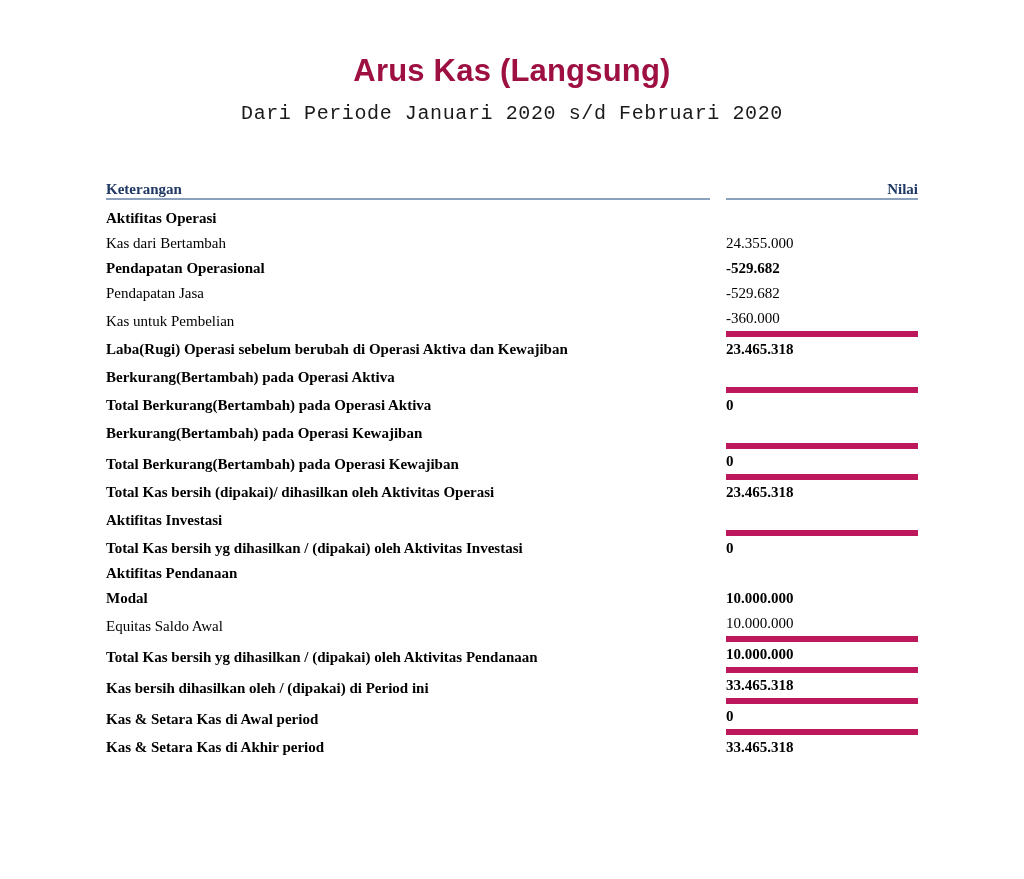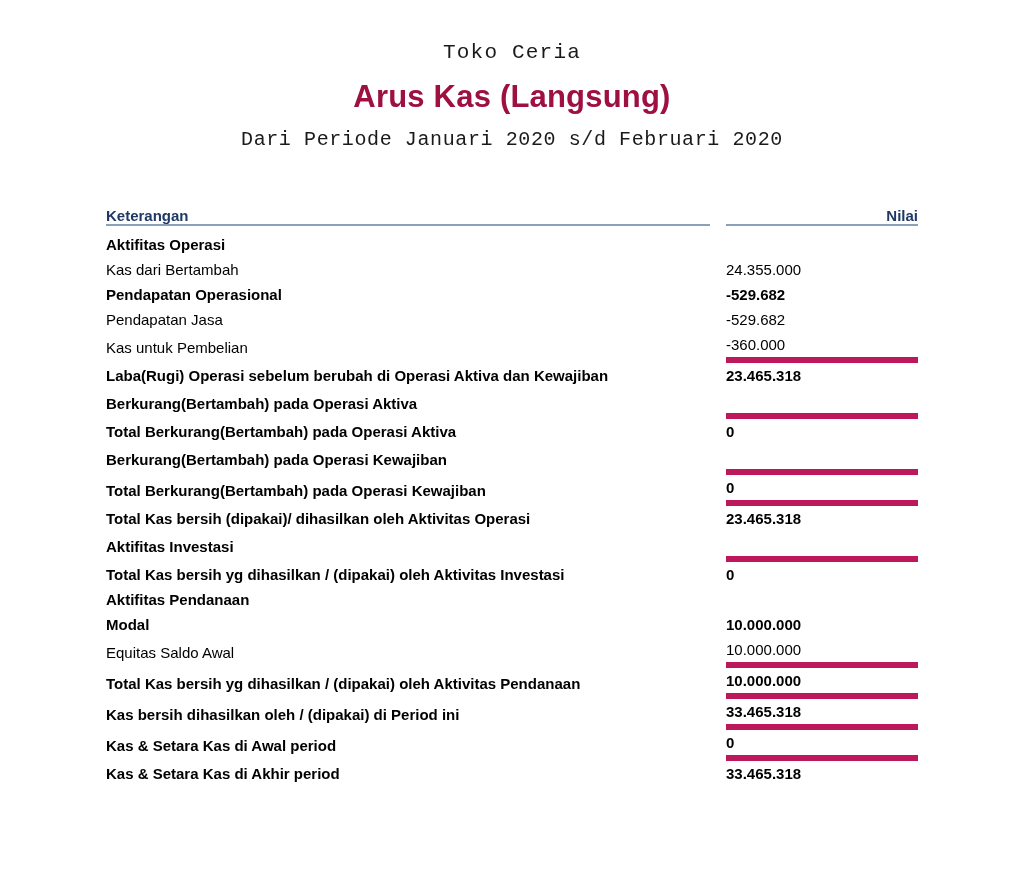--- a/index.html
+++ b/index.html
@@ -53,20 +53,21 @@
     line-height: 1.3;
     margin-top: 9px;
   }
 
   
   .statement {
     margin: 49px auto 0 auto;
     width: 812px;       
     border-collapse: collapse;
     table-layout: fixed;
+    font-family: Liberation Serif, serif;
   }
   .statement col.c-label { width: 604px; }
   .statement col.c-gap   { width: 16px;  }
   .statement col.c-value { width: 192px; }
 
   .statement th, .statement td {
     padding: 0;
     vertical-align: bottom;
   }
 
@@ -106,21 +107,20 @@
 
   
   .ruled { border-top: 6px solid #be185d; }
 </style>
 </head>
 <body>
 
 <div class="page">
 
   <div class="report-header">
-    <div class="company-name">Toko Ceria</div>
     <div class="report-title">Arus Kas (Langsung)</div>
     <div class="report-period">Dari Periode Januari 2020 s/d Februari 2020</div>
   </div>
 
   <table class="statement">
     <colgroup>
       <col class="c-label">
       <col class="c-gap">
       <col class="c-value">
     </colgroup>

